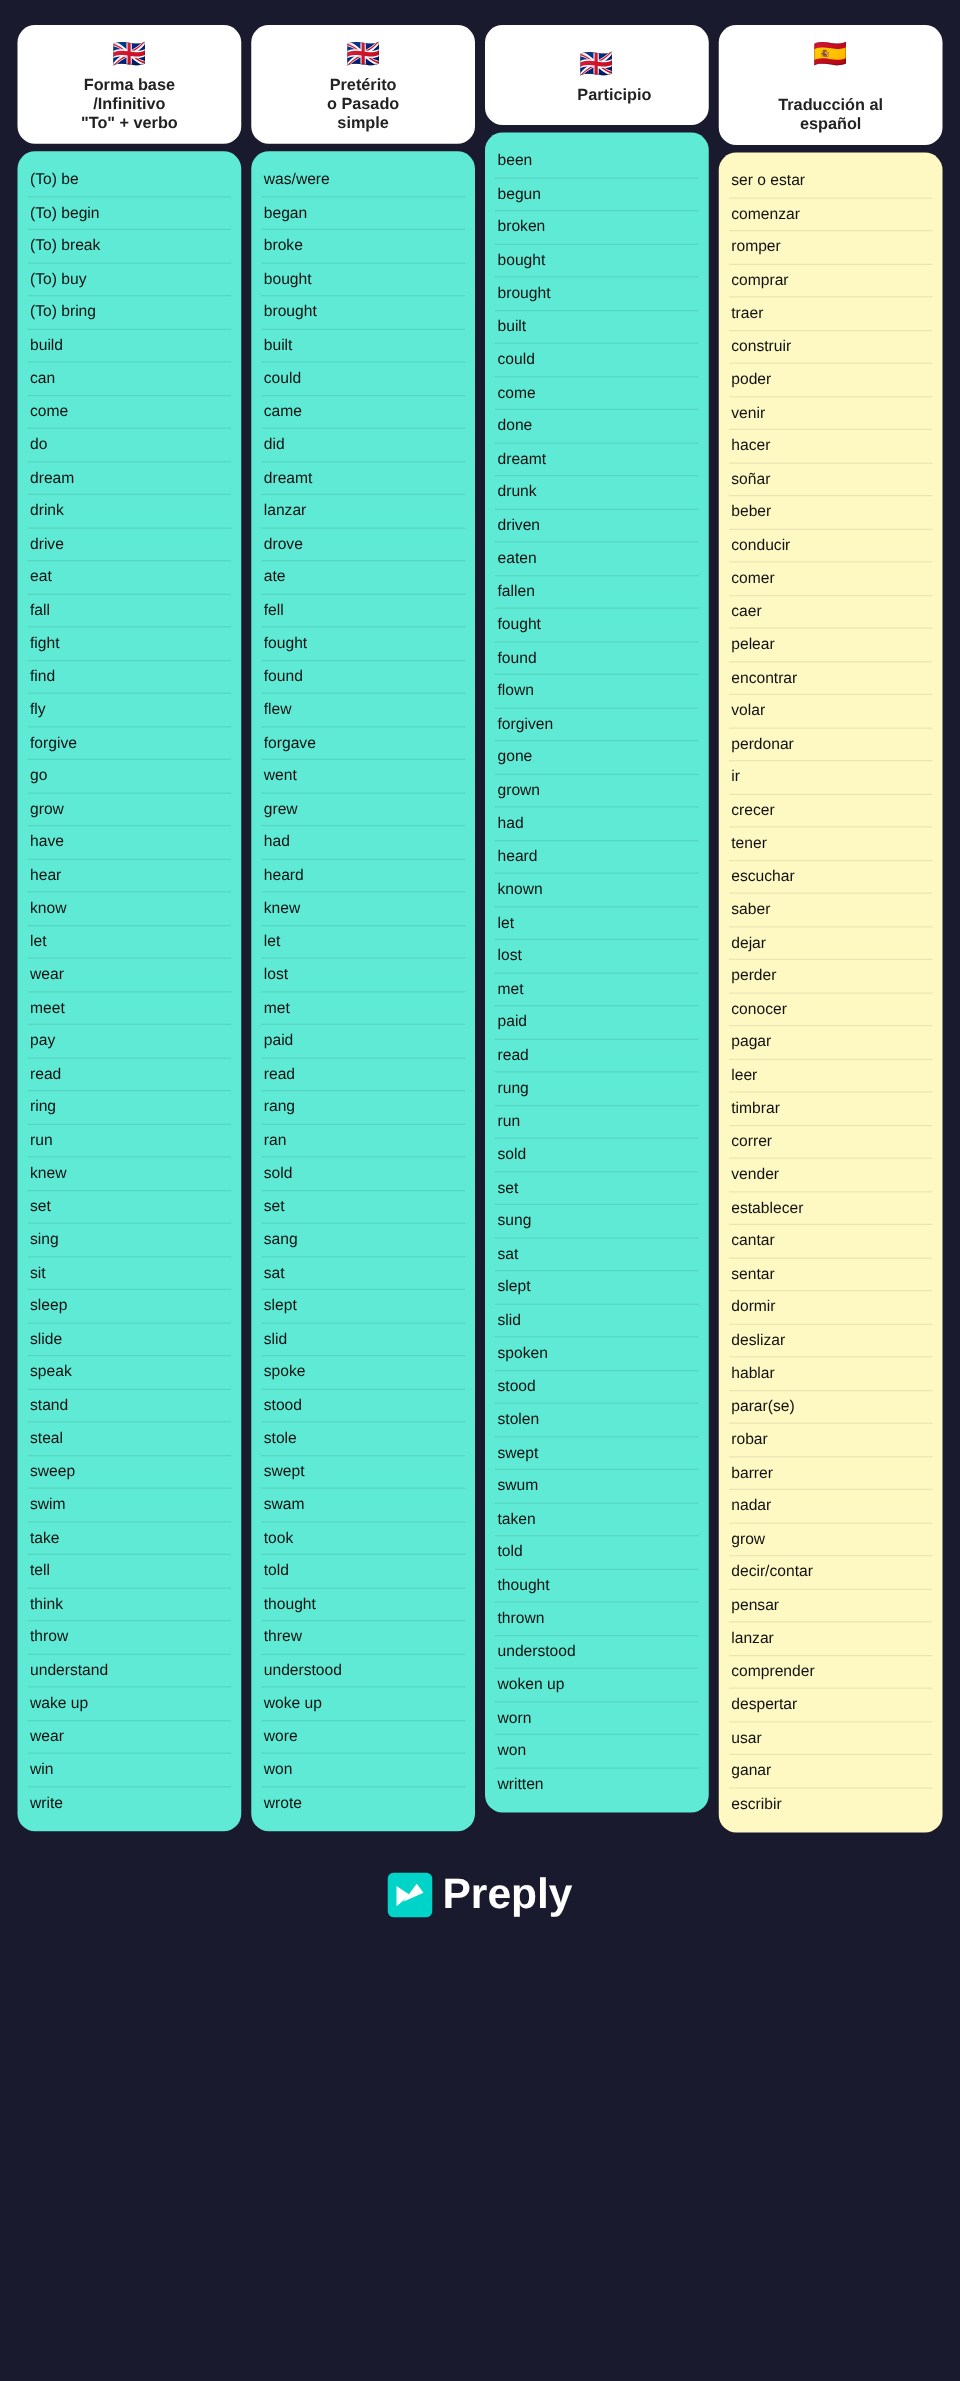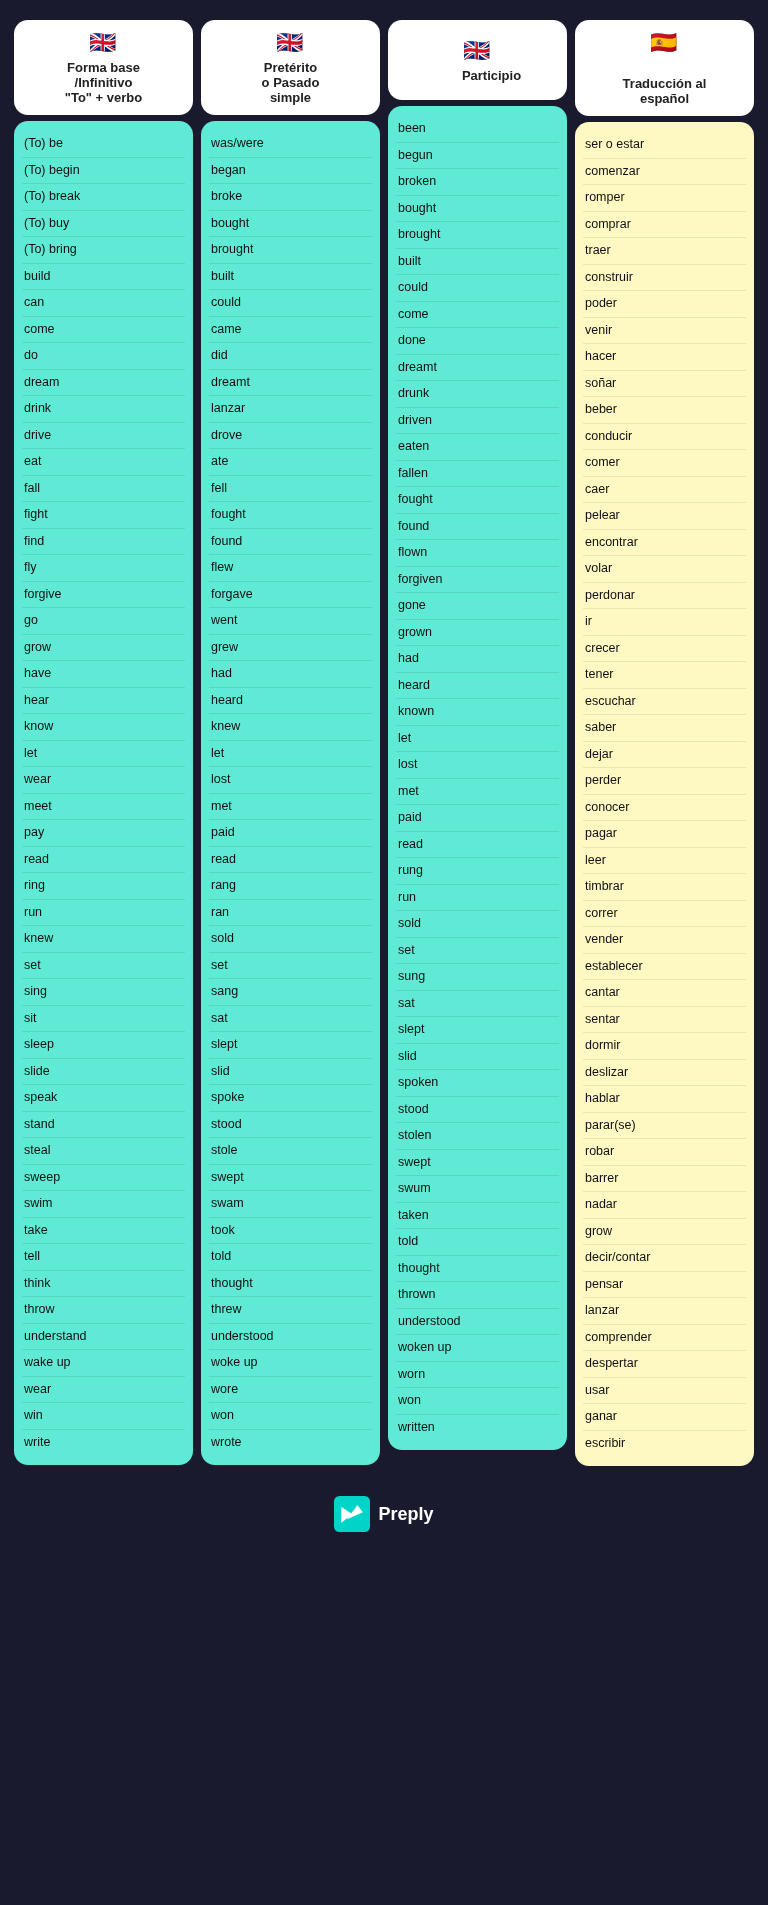--- a/index.html
+++ b/index.html
@@ -96,21 +96,21 @@
       gap: 8px;
     }
 
     .preply-icon {
       width: 36px;
       height: 36px;
     }
 
     .preply-text {
       color: white;
-      font-size: 18px;
+      font-size: 34px;
       font-weight: 700;
     }
   </style>
 </head>
 <body>
 
 <div class="main-container">
   <div class="columns-wrapper">
   <div class="column">
         <div class="column-header">

